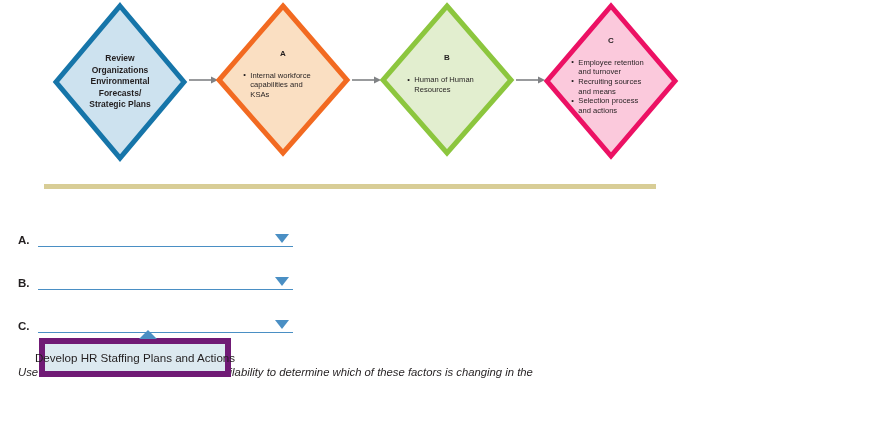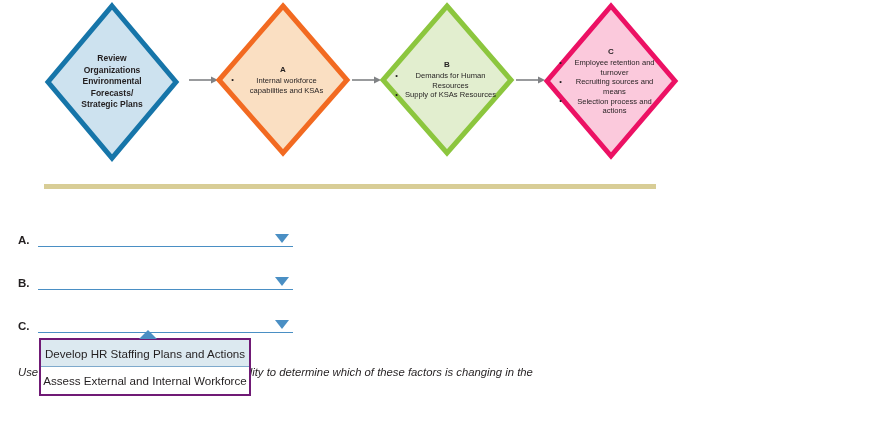--- a/index.html
+++ b/index.html
@@ -52,23 +52,22 @@
   }
   .dia-center-title {
     text-align: center;
     font-weight: bold;
     font-size: 8.5px;
     line-height: 11.5px;
     color: #231f20;
   }
   .dia-bullets {
     list-style: none;
-    margin: 0;
+    margin: 12px;
     padding: 0;
-    text-align: center;
   }
   .dia-bullets li {
     position: relative;
     padding-left: 7px;
     font-size: 7.6px;
     line-height: 9.6px;
     color: #231f20;
   }
   .dia-bullets li::before {
     content: "\2022";
@@ -146,22 +145,22 @@
     font-size: 11.3px;
     line-height: 21px;
     color: #231f20;
   }
 
   
   #dropdown {
     position: absolute;
     left: 39px;
     top: 338px;
-    width: 212px;
-    border: 2px solid #701a75;
+    width: 192px;
+    border: 6px solid #701a75;
     background: #ffffff;
     box-sizing: border-box;
     z-index: 20;
   }
   #dropdown-pointer {
     position: absolute;
     left: 139px;
     top: 330px;
     width: 0;
     height: 0;
@@ -183,21 +182,21 @@
     white-space: nowrap;
   }
   .dd-item:last-child { border-bottom: none; }
   .dd-item.highlighted { background: #dce9f0; }
 </style>
 </head>
 <body>
 
 <div id="diagram">
 
-  <div class="diamond-wrap" style="left:44px; top:2px; width:136px; height:160px;">
+  <div class="diamond-wrap" style="left:52px; top:2px; width:136px; height:160px;">
     <svg class="diamond-svg" width="136" height="160" viewBox="0 0 136 160">
       <polygon points="68,4 132,80 68,156 4,80" fill="#cde2ef" stroke="#1675a9" stroke-width="5"></polygon>
     </svg>
     <div class="diamond-text">
       <div class="dt-inner">
         <div class="dia-center-title">Review</div>
         <div class="dia-center-title">Organizations</div>
         <div class="dia-center-title">Environmental</div>
         <div class="dia-center-title">Forecasts/</div>
         <div class="dia-center-title">Strategic Plans</div>
@@ -230,22 +229,21 @@
   </svg>
 
   <div class="diamond-wrap" style="left:379px; top:2px; width:136px; height:155px;">
     <svg class="diamond-svg" width="136" height="155" viewBox="0 0 136 155">
       <polygon points="68,4 132,78 68,151 4,78" fill="#e2eecf" stroke="#8cc63e" stroke-width="5"></polygon>
     </svg>
     <div class="diamond-text">
       <div class="dt-inner">
         <div class="dia-title">B</div>
         <ul class="dia-bullets">
-          <li>Demands for Human Resources</li>
-          <li>Supply of KSAs Resources</li>
+          <li>Human of Human Resources</li>
         </ul>
       </div>
     </div>
   </div>
 
   <svg class="arrow" style="left:516px;" width="30" height="10" viewBox="0 0 30 10">
     <line x1="0" y1="5" x2="22" y2="5" stroke="#808285" stroke-width="1.6"></line>
     <polygon points="22,1.5 29,5 22,8.5" fill="#808285"></polygon>
   </svg>
 
@@ -292,14 +290,13 @@
   </div>
 </div>
 
 <div id="prompt-text">
   <div>Use                                              tors that affect external workforce availability to determine which of these factors is changing in the</div>
 </div>
 
 <div id="dropdown-pointer"></div>
 <div id="dropdown">
   <div class="dd-item highlighted">Develop HR Staffing Plans and Actions</div>
-  <div class="dd-item">Assess External and Internal Workforce</div>
 </div>
 
 </body></html>

